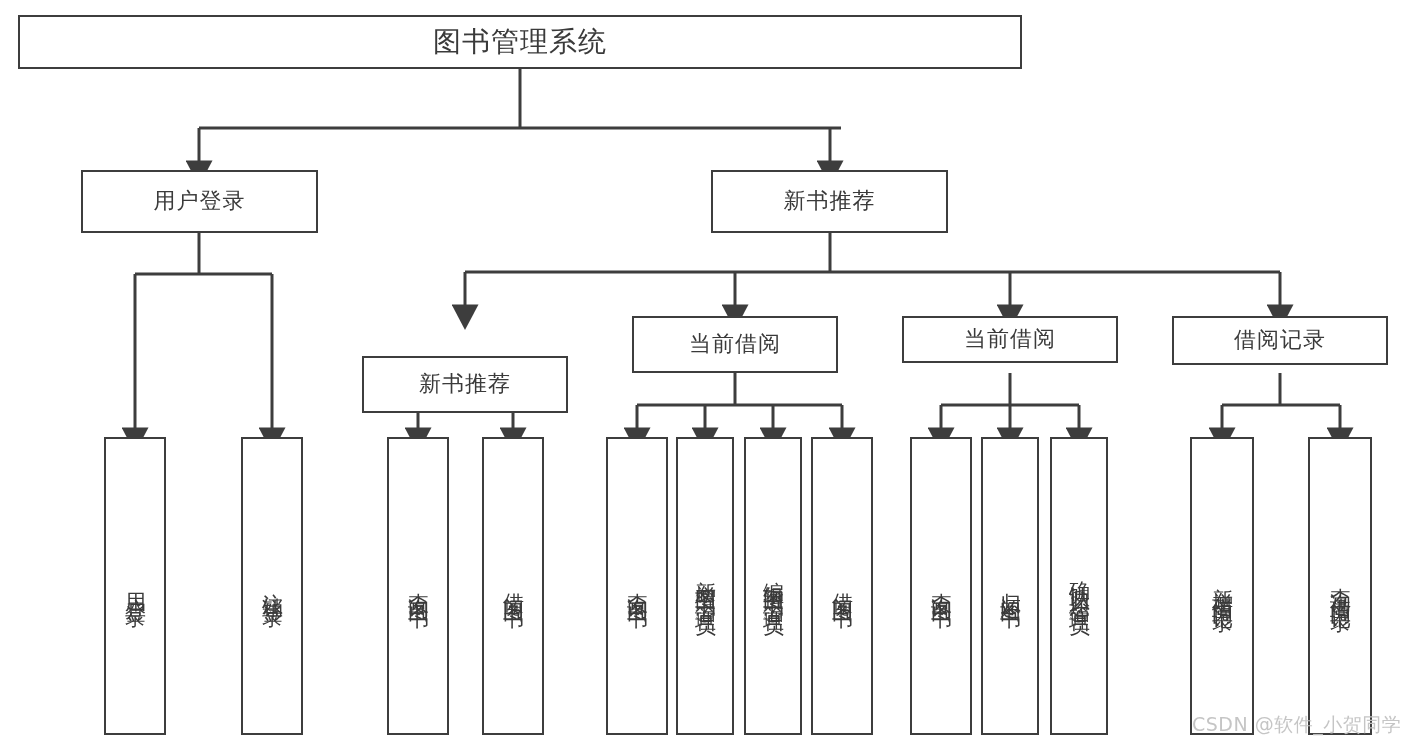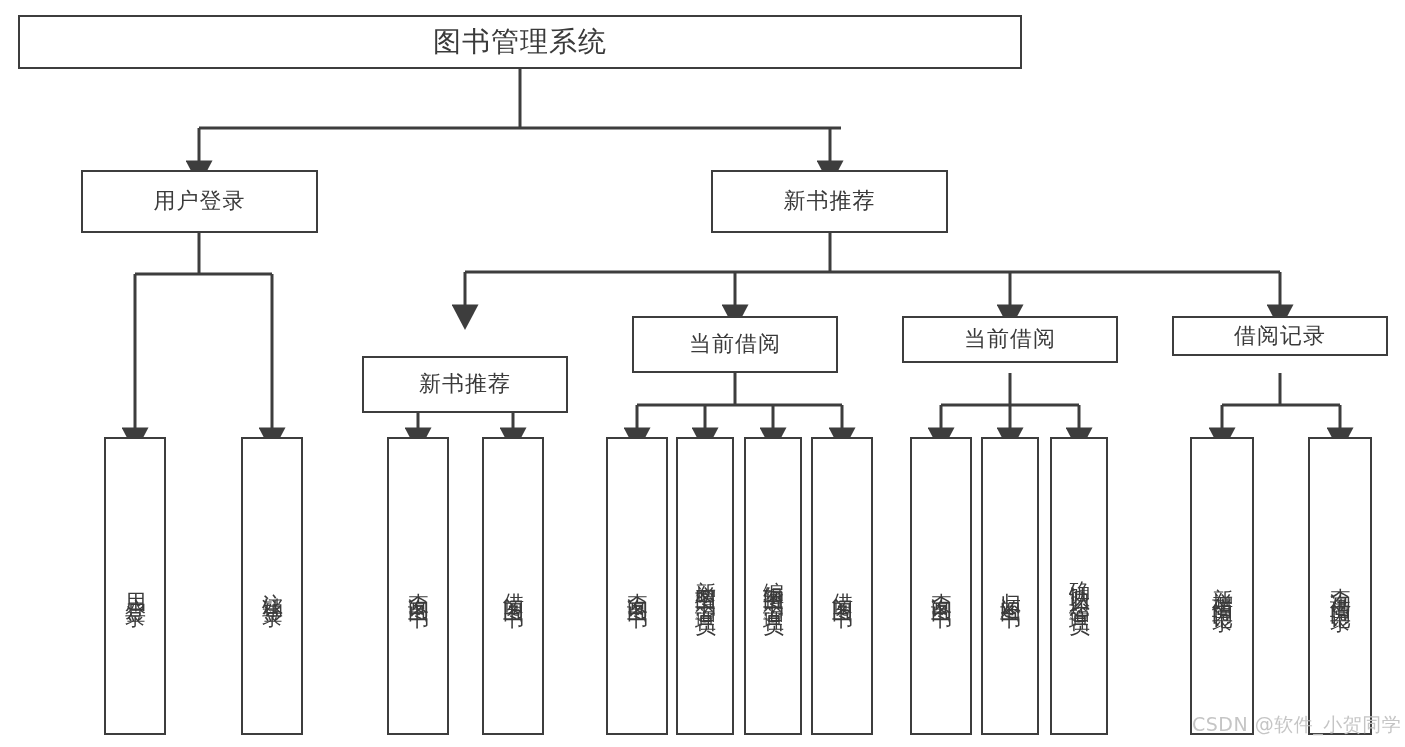--- a/index.html
+++ b/index.html
@@ -136,21 +136,21 @@
 
   <div class="node horiz" style="left:362px; top:316px; width:206px; height:57px;margin-top:40px;">
     <span>新书推荐</span>
   </div>
   <div class="node horiz" style="left:632px; top:316px; width:206px; height:57px;">
     <span>当前借阅</span>
   </div>
   <div class="node horiz" style="left:902px; top:316px; width:216px; height:47px;">
     <span>当前借阅</span>
   </div>
-  <div class="node horiz" style="left:1172px; top:316px; width:216px; height:40px;">
+  <div class="node horiz" style="left:1172px; top:316px; width:216px; height:49px;">
     <span>借阅记录</span>
   </div>
 
   <div class="node leaf" style="left:104px; top:437px; width:62px; height:298px;">
     <span class="vtext">用户登录</span>
   </div>
   <div class="node leaf" style="left:241px; top:437px; width:62px; height:298px;">
     <span class="vtext">注销登录</span>
   </div>
 

